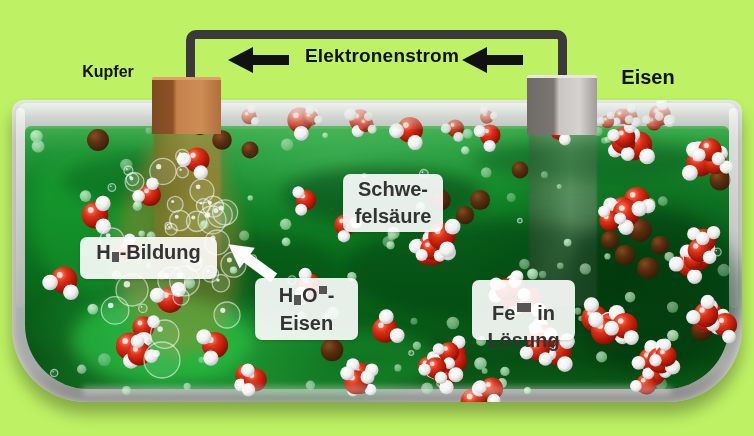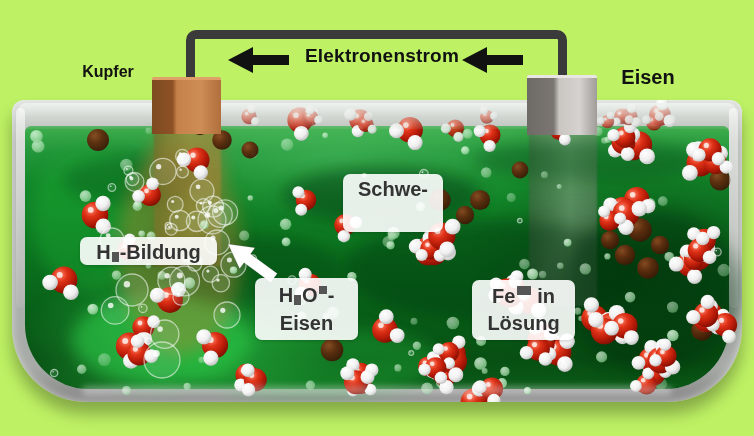--- a/index.html
+++ b/index.html
@@ -65,23 +65,23 @@
     border-top:3px solid #e8e5e2;box-sizing:border-box;}
   
   .pointer{position:absolute;left:214px;top:236px;}
   
   .note{
     position:absolute;background:rgba(255,255,255,.90);border-radius:7px;
     color:#333;font-weight:bold;font-size:20px;text-align:center;
     box-shadow:0 1px 3px rgba(0,0,0,.18);
   }
   .note-schwefel{left:343px;top:174px;width:100px;height:58px;line-height:27px;padding-top:2px;box-sizing:border-box;}
-  .note-h2{left:80px;top:237px;width:137px;height:28px;line-height:30px;}
+  .note-h2{left:80px;top:237px;width:137px;height:42px;line-height:30px;}
   .note-h3o{left:255px;top:278px;width:103px;height:62px;line-height:28px;padding-top:3px;box-sizing:border-box;}
-  .note-fe{left:472px;top:280px;width:103px;height:60px;line-height:27px;padding-top:3px;box-sizing:border-box;}
+  .note-fe{left:472px;top:280px;width:103px;height:60px;line-height:27px;padding-top:20px;box-sizing:border-box;}
   
   .gb{display:inline-block;background:#555;}
   .gb-sub{width:7px;height:10px;vertical-align:-3px;margin:0 1px;}
   .gb-sup{width:8px;height:8px;vertical-align:8px;margin:0 1px;}
   .gb-sup-wide{width:14px;height:9px;vertical-align:8px;margin:0 2px;}
   .sp{margin-left:4px;}
 </style>
 </head>
 <body>
 
@@ -972,20 +972,21 @@
 
   <div class="electrode-top copper-top"></div>
   <div class="electrode-top iron-top"></div>
 
   <svg class="pointer" width="78" height="54" viewBox="0 0 78 54">
     <polygon points="14,8 41,11.8 36.6,17.9 63.3,37.6 56.7,46.4 30,26.7 25.6,32.8" fill="#ffffff" stroke="rgba(0,0,0,0.18)" stroke-width="0.8"></polygon>
   </svg>
 
   <div class="note note-schwefel">
     <div>Schwe-</div>
+    <div>felsäure</div>
   </div>
 
   <div class="note note-h2">
     <span>H</span><span class="gb gb-sub"></span><span>-Bildung</span>
   </div>
 
   <div class="note note-h3o">
     <div><span>H</span><span class="gb gb-sub"></span><span>O</span><span class="gb gb-sup"></span><span>-</span></div>
     <div>Eisen</div>
   </div>

